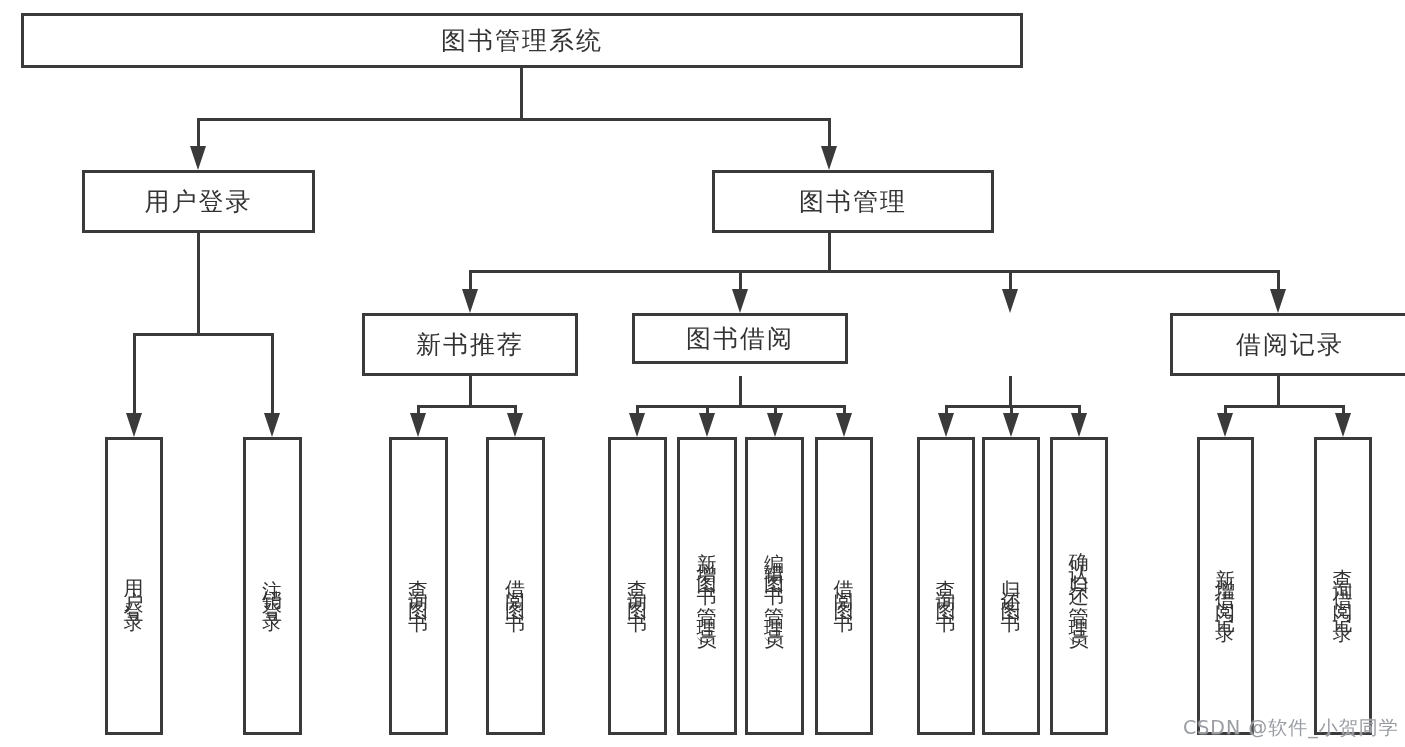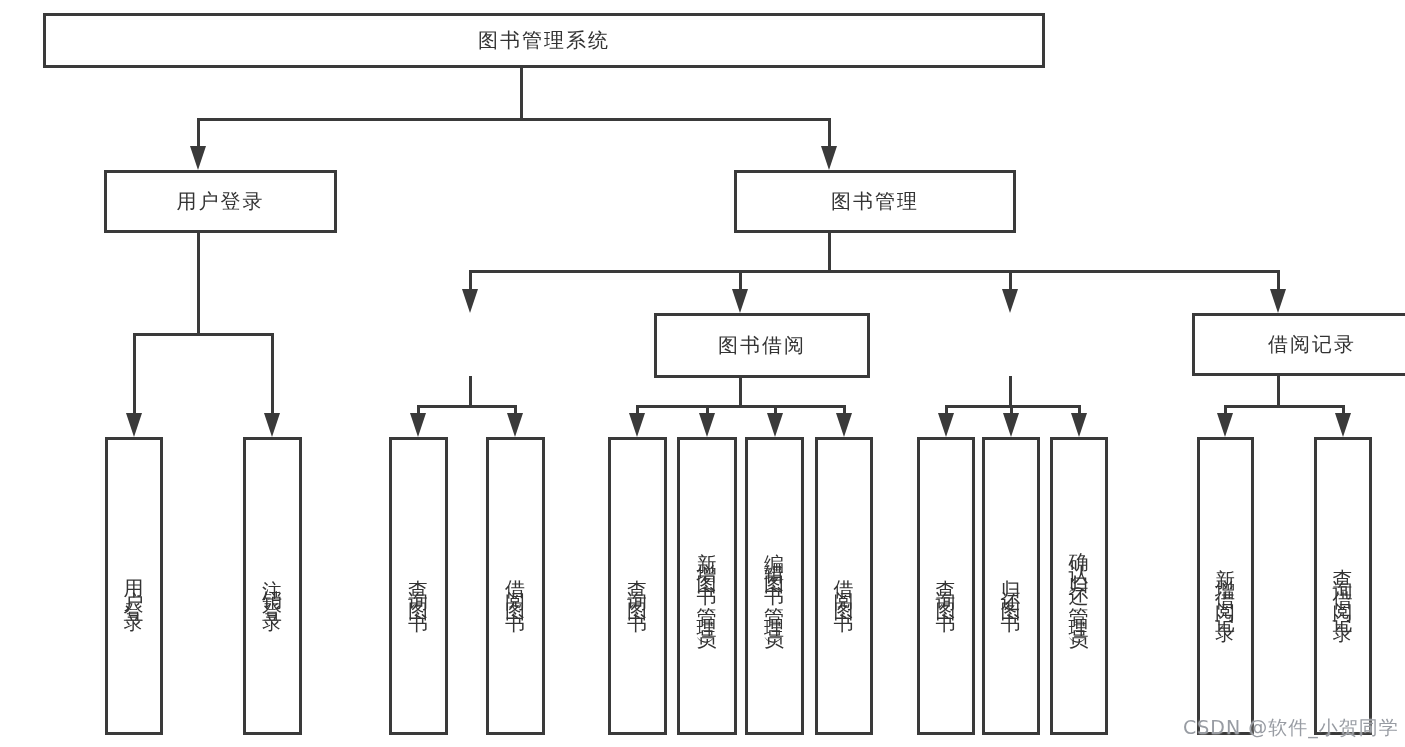--- a/index.html
+++ b/index.html
@@ -11,21 +11,21 @@
   html,body{margin:0;padding:0;background:var(--bg);}
   .canvas{
     position:relative;width:1405px;height:747px;background:var(--bg);
     font-family:"DejaVu Sans","Liberation Sans",sans-serif;overflow:hidden;
   }
   .box{
     position:absolute;box-sizing:border-box;border:3px solid var(--line);
     background:var(--bg);display:flex;align-items:center;justify-content:center;
     color:var(--text);
   }
-  .box.h{font-size:20px;letter-spacing:2px;white-space:nowrap;margin-left:22px;}
+  .box.h{font-size:25px;letter-spacing:2px;white-space:nowrap;}
   .box.v{
     writing-mode:vertical-rl;text-orientation:mixed;
     font-size:20px;letter-spacing:11px;line-height:1;
   }
   .line{position:absolute;background:var(--line);}
   .arrowhead{
     position:absolute;width:0;height:0;
     border-left:8px solid transparent;border-right:8px solid transparent;
     border-top:24px solid var(--line);
   }
@@ -63,21 +63,22 @@
   <div class="line" style="left:469px;top:270px;width:811px;height:3px"></div>
   <div class="line" style="left:469px;top:270px;width:3px;height:21px"></div>
   <div class="arrowhead" style="left:462px;top:289px"></div>
   <div class="line" style="left:739px;top:270px;width:3px;height:21px"></div>
   <div class="arrowhead" style="left:732px;top:289px"></div>
   <div class="line" style="left:1009px;top:270px;width:3px;height:21px"></div>
   <div class="arrowhead" style="left:1002px;top:289px"></div>
   <div class="line" style="left:1277px;top:270px;width:3px;height:21px"></div>
   <div class="arrowhead" style="left:1270px;top:289px"></div>
 
-  <div class="box h" style="left:632px;top:313px;width:216px;height:65px">图书借阅</div>
+  <div class="box h" style="left:362px;top:313px;width:216px;height:63px">新书推荐</div>
+  <div class="box h" style="left:632px;top:313px;width:216px;height:51px">图书借阅</div>
   <div class="box h" style="left:1170px;top:313px;width:240px;height:63px">借阅记录</div>
 
   <div class="line" style="left:469px;top:376px;width:3px;height:31px"></div>
   <div class="line" style="left:417px;top:405px;width:100px;height:3px"></div>
   <div class="line" style="left:417px;top:405px;width:3px;height:10px"></div>
   <div class="arrowhead" style="left:410px;top:413px"></div>
   <div class="line" style="left:514px;top:405px;width:3px;height:10px"></div>
   <div class="arrowhead" style="left:507px;top:413px"></div>
 
   <div class="line" style="left:739px;top:376px;width:3px;height:31px"></div>

